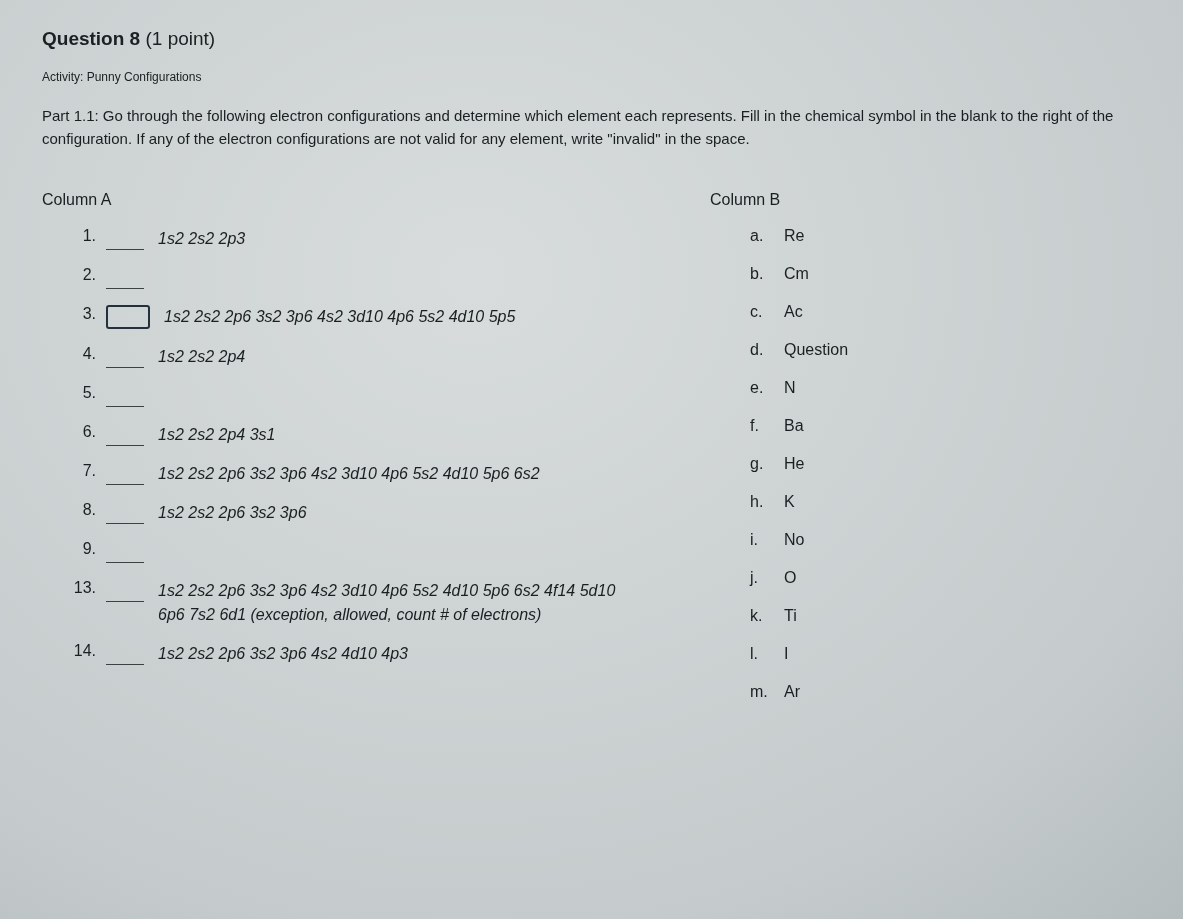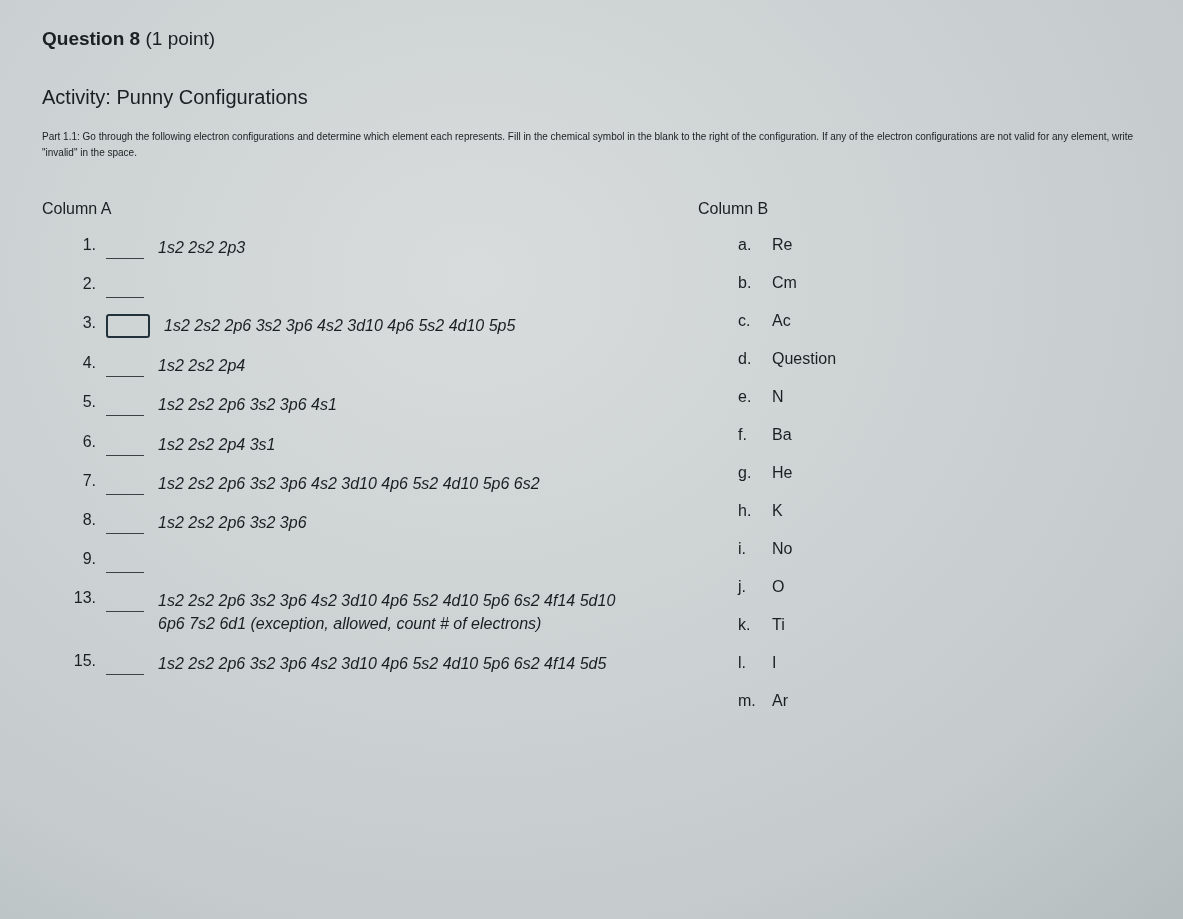--- a/index.html
+++ b/index.html
@@ -12,36 +12,36 @@
   }
   .page {
     padding: 28px 40px 40px 42px;
     box-sizing: border-box;
     width: 1183px;
     min-height: 919px;
   }
   .q-title {
     font-size: 19px;
     color: #1b2022;
-    margin-bottom: 36px;
+    margin-bottom: 20px;
   }
   .q-title .bold { font-weight: 600; }
   .activity {
-    font-size: 20px;
+    font-size: 12px;
     margin-bottom: 20px;
   }
   .instructions {
-    font-size: 10px;
+    font-size: 15px;
     line-height: 1.55;
     margin-bottom: 40px;
     max-width: 1105px;
   }
   .columns {
     display: flex;
-    gap: 20px;
+    gap: 32px;
   }
   .col { }
   .col-a { width: 600px; }
   .col-b { width: 400px; margin-left: 36px; }
   .col-header {
     font-size: 16px;
     margin-bottom: 18px;
   }
   .row-a {
     display: flex;
@@ -122,21 +122,20 @@
             <div class="config">1s2 2s2 2p6 3s2 3p6 4s2 3d10 4p6 5s2 4d10 5p5</div>
           </div>
           <div class="row-a">
             <div class="num">4.</div>
             <div class="blank"></div>
             <div class="config">1s2 2s2 2p4</div>
           </div>
           <div class="row-a">
             <div class="num">5.</div>
             <div class="blank"></div>
-            <div class="config">1s2 2s2 2p6 3s2 3p6 4s1</div>
           </div>
           <div class="row-a">
             <div class="num">6.</div>
             <div class="blank"></div>
             <div class="config">1s2 2s2 2p4 3s1</div>
           </div>
           <div class="row-a">
             <div class="num">7.</div>
             <div class="blank"></div>
             <div class="config">1s2 2s2 2p6 3s2 3p6 4s2 3d10 4p6 5s2 4d10 5p6 6s2</div>
@@ -149,23 +148,23 @@
           <div class="row-a">
             <div class="num">9.</div>
             <div class="blank"></div>
           </div>
           <div class="row-a">
             <div class="num">13.</div>
             <div class="blank"></div>
             <div class="config">1s2 2s2 2p6 3s2 3p6 4s2 3d10 4p6 5s2 4d10 5p6 6s2 4f14 5d10 6p6 7s2 6d1 (exception, allowed, count # of electrons)</div>
           </div>
           <div class="row-a">
-            <div class="num">15.</div>
-            <div class="blank"></div>
-            <div class="config">1s2 2s2 2p6 3s2 3p6 4s2 3d10 4p6 5s2 4d10 5p6 6s2 4f14 5d5</div>
+            <div class="num">14.</div>
+            <div class="blank"></div>
+            <div class="config">1s2 2s2 2p6 3s2 3p6 4s2 4d10 4p3</div>
           </div>
         </div>
     </div>
 
     <div class="col col-b">
       <div class="col-header">Column B</div>
       <div id="colB">
           <div class="row-b">
             <div class="letter">a.</div>
             <div class="answer">Re</div>

